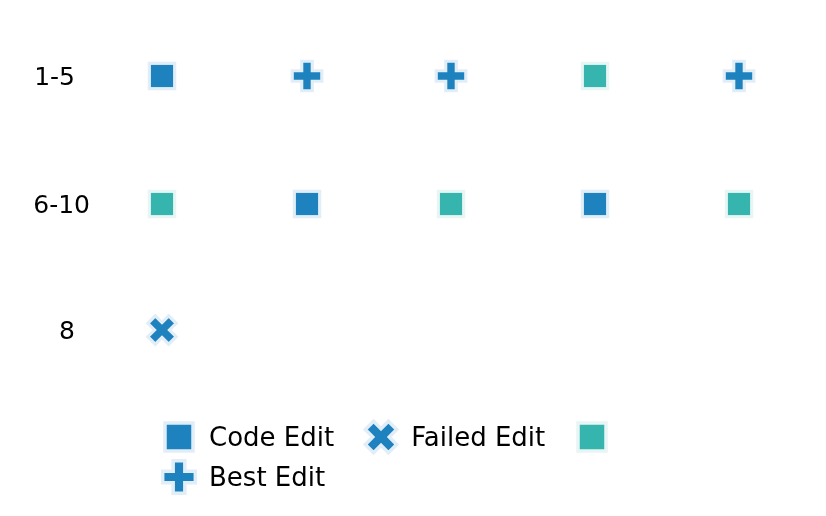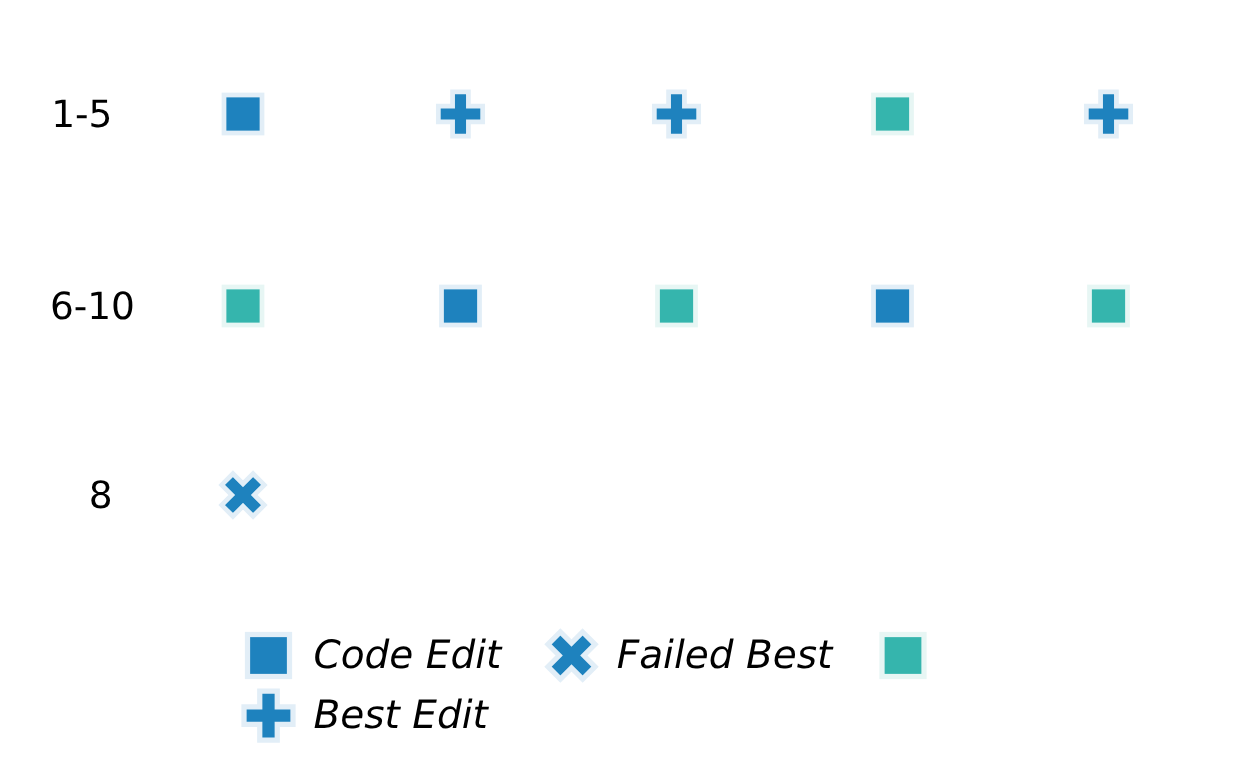--- a/index.html
+++ b/index.html
@@ -32,21 +32,20 @@
   #legend {
     position: absolute;
     left: 158px;
     top: 417px;
     width: 620px;
     display: flex;
     flex-wrap: wrap;
     align-items: center;
     column-gap: 26px;
     row-gap: 0px;
-    font-style: italic;
   }
   .legend-item {
     display: flex;
     align-items: center;
     gap: 9px;
     height: 40px;
   }
   .legend-item .legend-label {
     font-size: 26px;
     color: #000000;
@@ -64,21 +63,21 @@
       <div class="legend-item">
         <span class="legend-icon"><svg viewBox="0 0 36 36" width="42" height="42">
             <rect x="6" y="6" width="24" height="24" fill="#1e82be" stroke="#e2eef7" stroke-width="3"></rect>
           </svg></span>
         <span class="legend-label">Code Edit</span>
       </div>
       <div class="legend-item">
         <span class="legend-icon"><svg viewBox="0 0 36 36" width="42" height="42">
             <path d="M13 4H23V13H32V23H23V32H13V23H4V13H13Z" transform="rotate(45 18 18)" fill="#1e82be" stroke="#e2eef7" stroke-width="3"></path>
           </svg></span>
-        <span class="legend-label">Failed Best</span>
+        <span class="legend-label">Failed Edit</span>
       </div>
       <div class="legend-item">
         <span class="legend-icon"><svg viewBox="0 0 36 36" width="42" height="42">
             <rect x="6" y="6" width="24" height="24" fill="#35b5ad" stroke="#e7f6f4" stroke-width="3"></rect>
           </svg></span>
       </div>
       <div class="legend-item">
         <span class="legend-icon"><svg viewBox="0 0 36 36" width="42" height="42">
             <path d="M13 4H23V13H32V23H23V32H13V23H4V13H13Z" fill="#1e82be" stroke="#e2eef7" stroke-width="3"></path>
           </svg></span>

